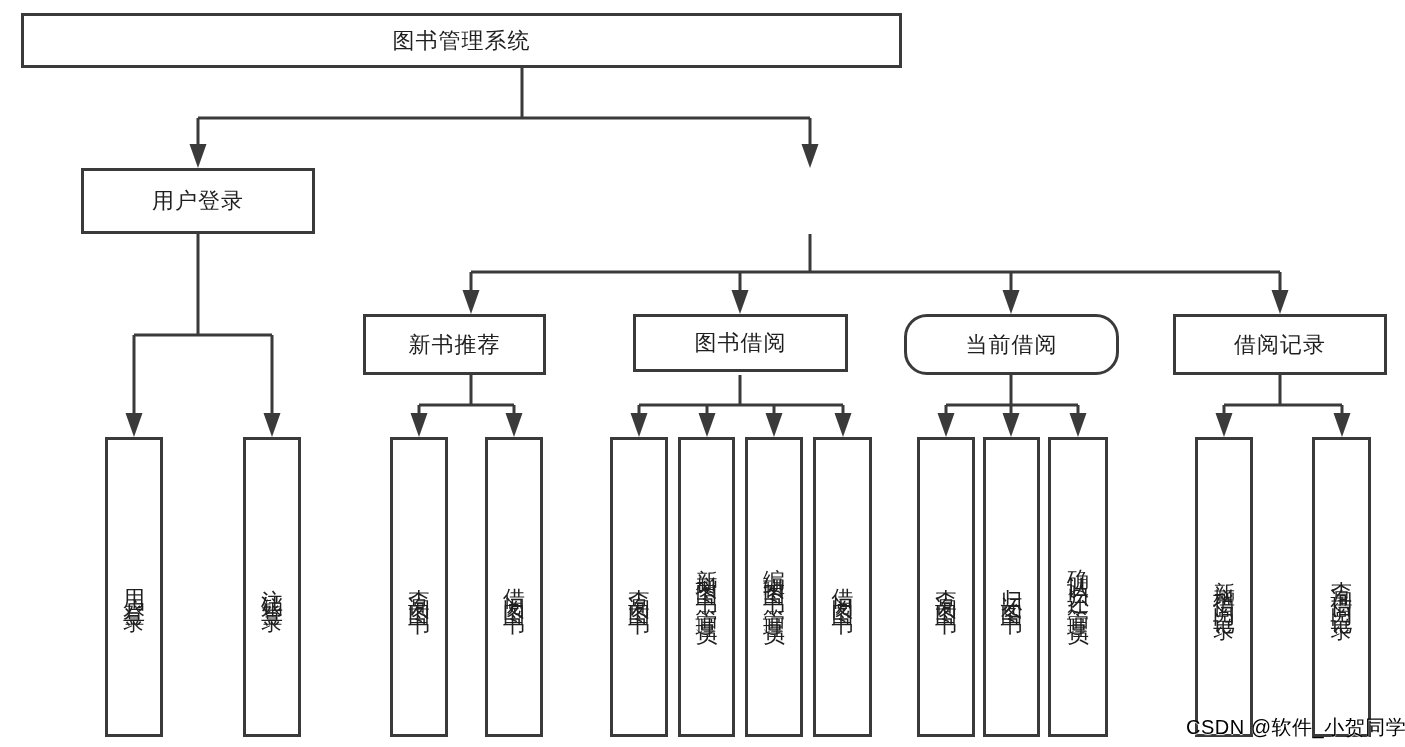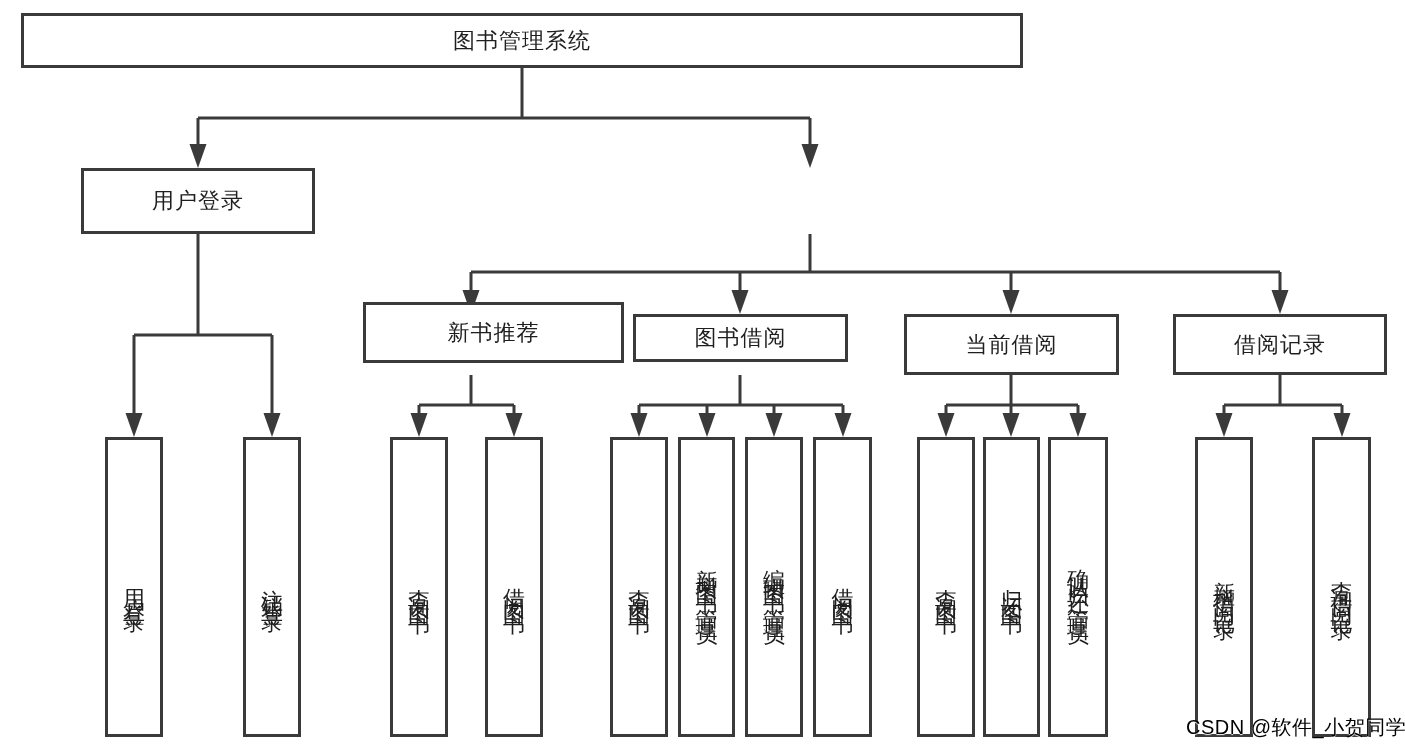--- a/index.html
+++ b/index.html
@@ -24,28 +24,28 @@
   .hnode{font-size:22px;letter-spacing:1px;}
   .vnode .vtext{
     writing-mode:vertical-rl;
     text-orientation:mixed;
     letter-spacing:8px;
     font-size:22px;
     line-height:1;
     white-space:nowrap;
   }
   
-  #n-root{left:21px;top:13px;width:1002px;height:55px;}
+  #n-root{left:21px;top:13px;width:881px;height:55px;}
   
   #n-user{left:81px;top:168px;width:234px;height:66px;}
   #n-book{left:700px;top:168px;width:221px;height:66px;}
   
-  #n-recommend{left:363px;top:302px;width:261px;height:61px;}
-  #n-borrow{left:633px;top:314px;width:215px;height:48px;}
-  #n-current{left:904px;top:314px;width:215px;height:61px;}
+  #n-recommend{left:363px;top:314px;width:183px;height:61px;}
+  #n-borrow{left:633px;top:314px;width:215px;height:58px;}
+  #n-current{left:904px;top:314px;width:215px;height:61px;border-radius:23px;}
   #n-record{left:1173px;top:314px;width:214px;height:61px;}
   
   .leaf{top:437px;height:300px;width:58px;}
   #l-user-login{left:105px;}
   #l-logout{left:243px;}
   #l-rec-query{left:390px;}
   #l-rec-borrow{left:485px;}
   #l-bor-query{left:610px;}
   #l-bor-add{left:678px;width:57px;}
   #l-bor-edit{left:745px;}

